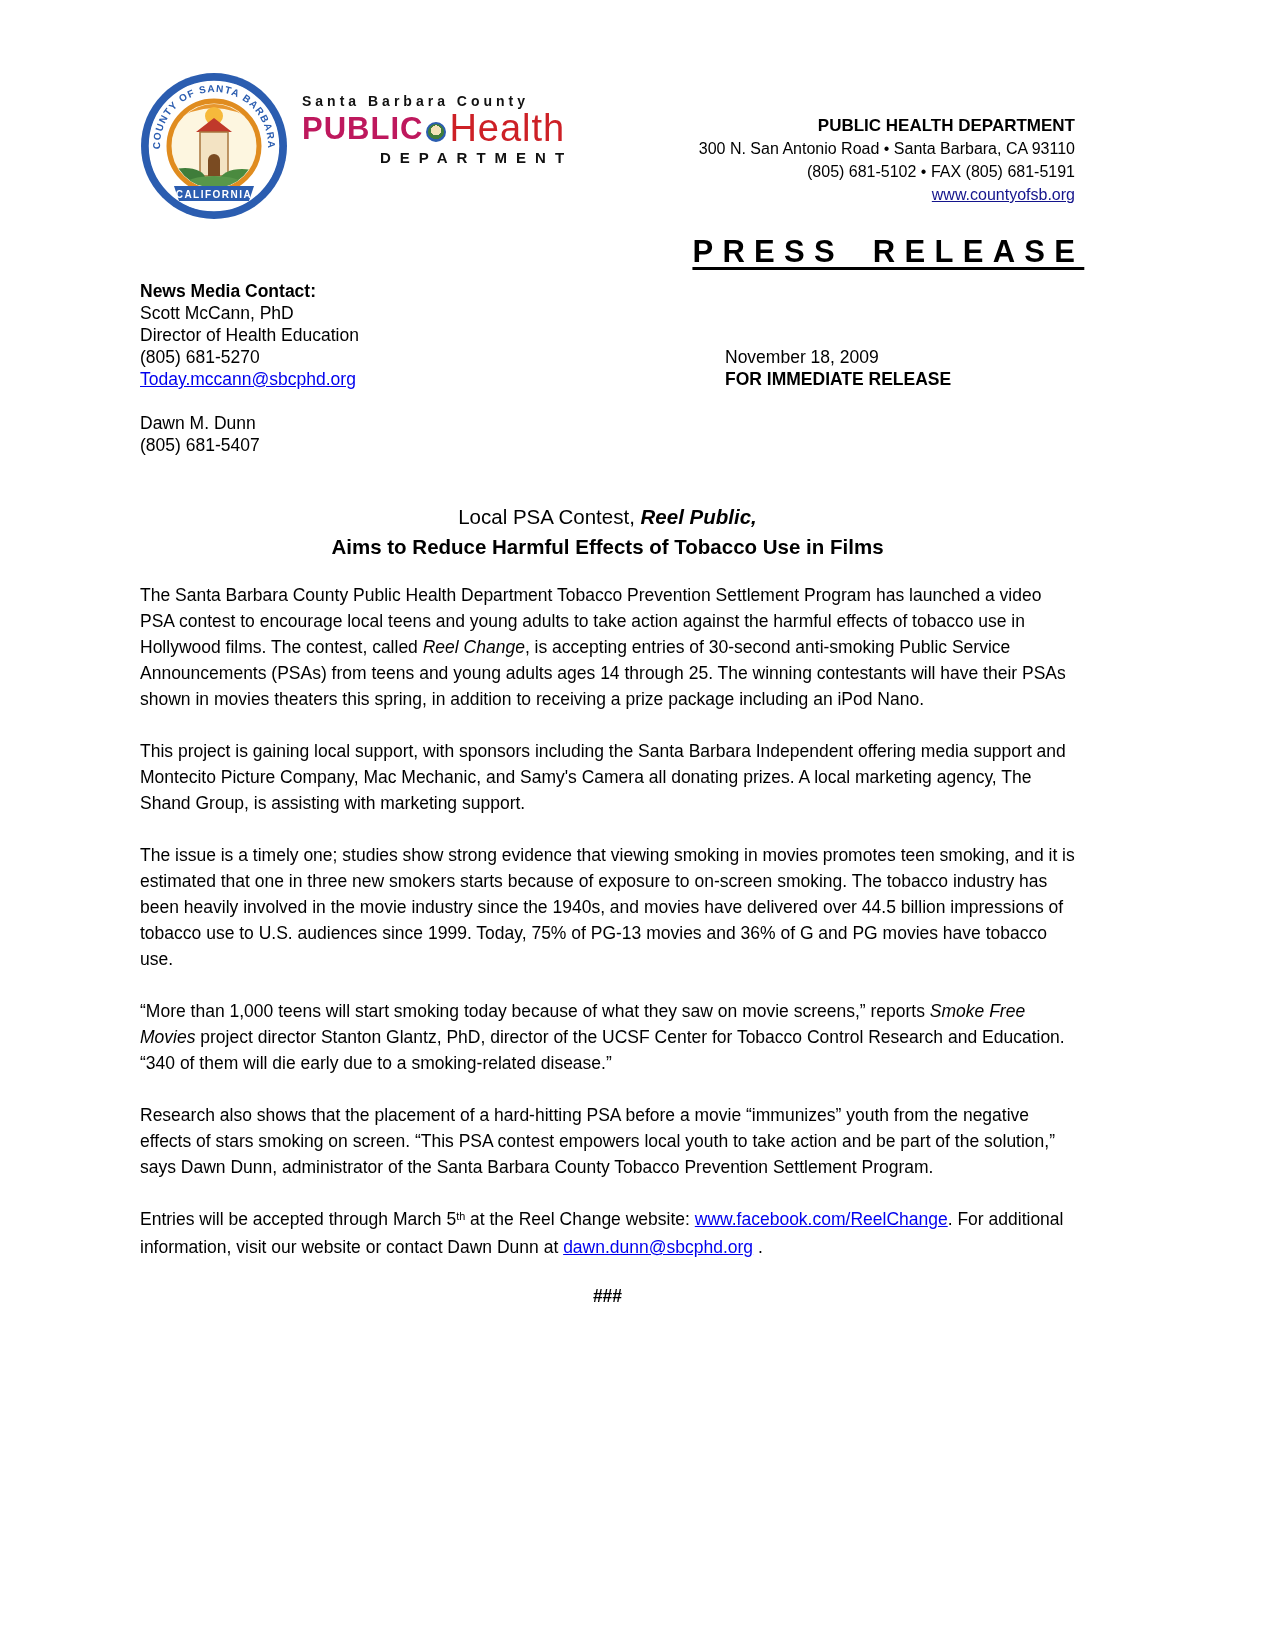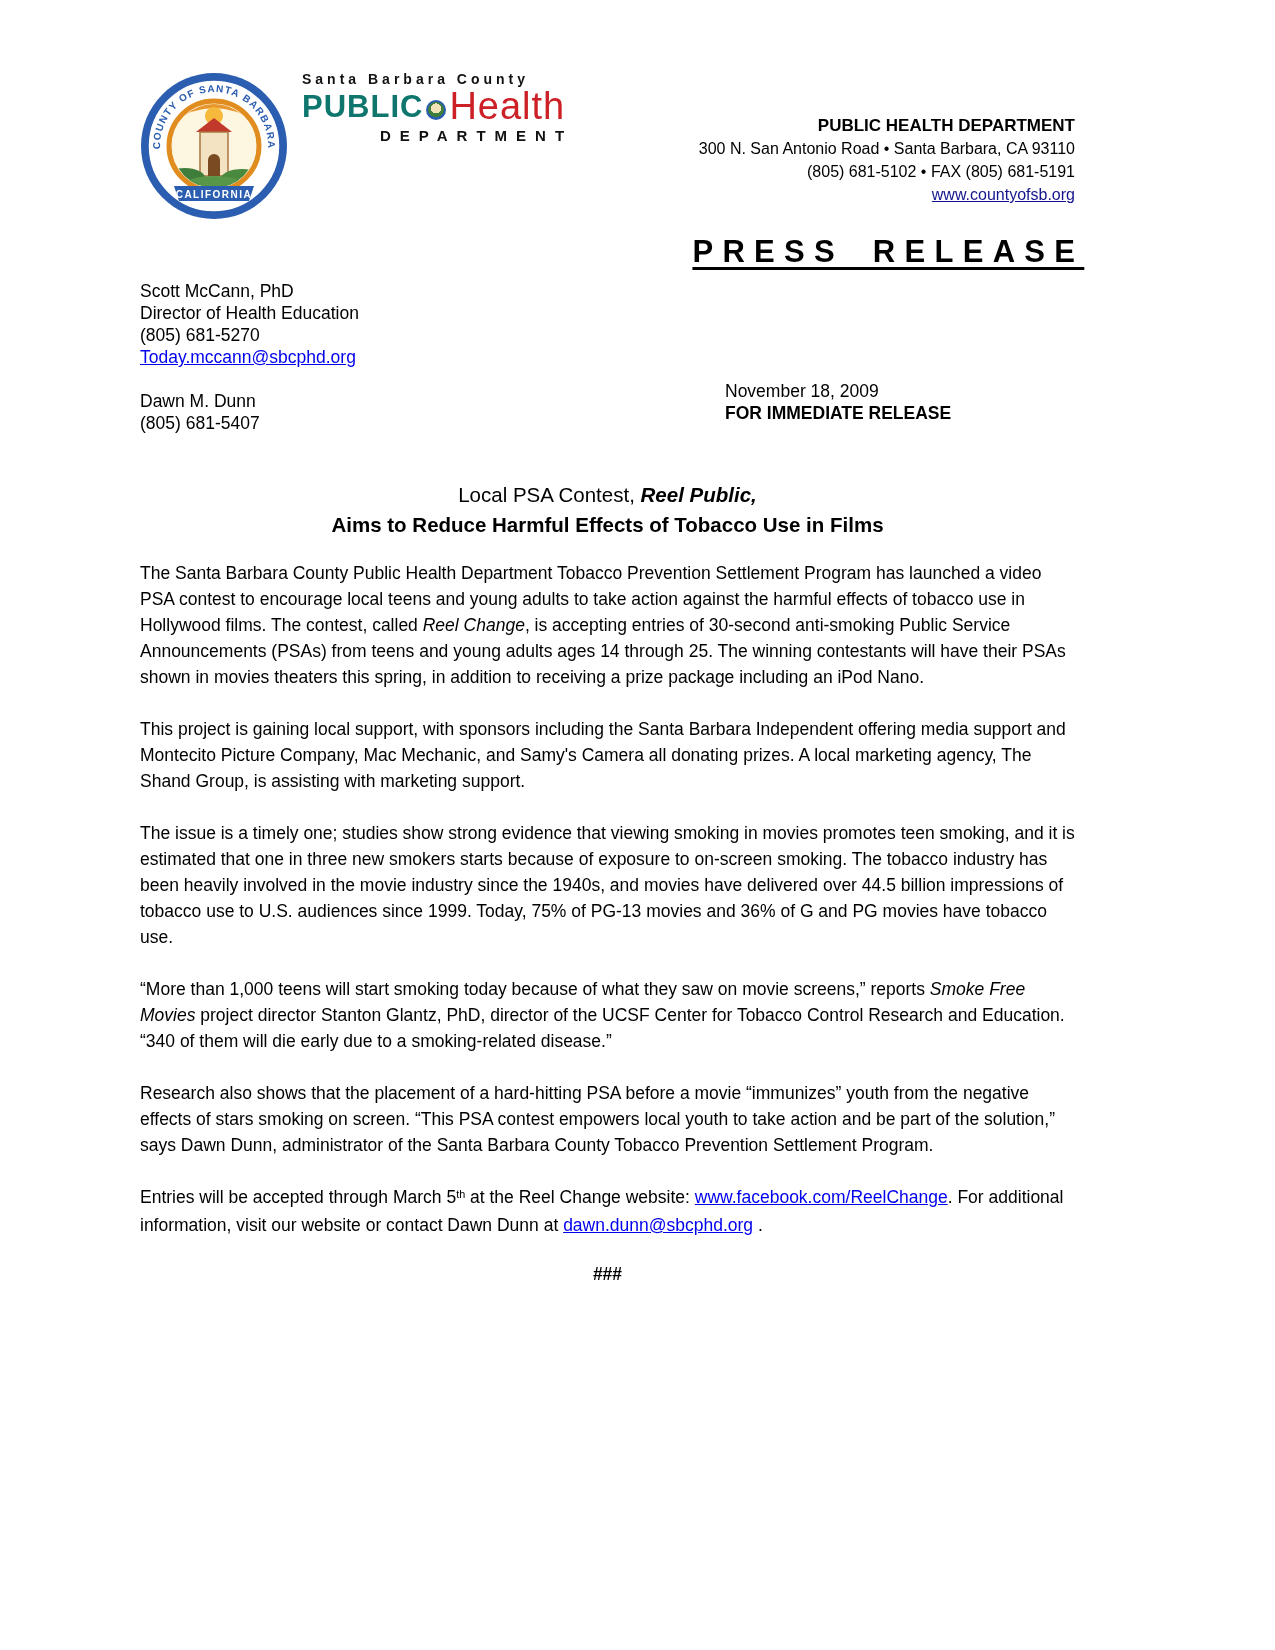--- a/index.html
+++ b/index.html
@@ -11,43 +11,43 @@
     background:#ffffff;
     font-family:"Liberation Sans", sans-serif;
     color:#000;
     padding:72px 200px 0 140px;
     overflow:hidden;
   }
   
   .header-row { display:flex; justify-content:space-between; align-items:flex-start; }
   .logo-group { display:flex; align-items:flex-start; gap:14px; }
   .seal { flex:0 0 auto; }
-  .wordmark { line-height:1; }
+  .wordmark { margin-top:22px; line-height:1; }
   .wm-county { font-size:14px; font-weight:bold; letter-spacing:4px; color:#111; margin-bottom:4px; }
   .wm-main { display:flex; align-items:flex-end; }
-  .wm-public { color:#0f766e; font-size:31px; font-weight:bold; letter-spacing:1px; }
+  .wm-public { color:#be185d; font-size:31px; font-weight:bold; letter-spacing:1px; }
   .wm-mini-seal { display:inline-block; width:20px; height:20px; border-radius:50%;
                   background:radial-gradient(circle at 50% 40%, #f2e2b8 0 40%, #3f7d3a 40% 70%, #2b5db0 70% 100%);
                   border:2px solid #2b5db0; margin:0 3px 2px 3px; }
   .wm-health { color:#cd2026; font-size:38px; font-weight:normal; letter-spacing:1px; line-height:0.85; }
   .wm-dept { font-size:15px; font-weight:bold; letter-spacing:9px; color:#111; margin-top:6px; margin-left:78px; }
   .dept-info { text-align:right; font-size:16px; line-height:23px; margin-top:42px; }
   .dept-title { font-weight:bold; font-size:17px; }
   .press-heading { text-align:right; margin-top:14px; }
   .press-heading span {
     font-size:31px; font-weight:bold; letter-spacing:0.30em; word-spacing:0.35em;
     text-decoration:underline; text-decoration-thickness:2.5px; text-underline-offset:5px;
     margin-right:-0.30em;
     text-align:right;
   }
   
   .contact-row { display:flex; margin-top:10px; font-size:17.5px; line-height:22px; }
   .contact-block { flex:0 0 585px; }
   .contact-gap { height:22px; }
-  .release-block { margin-top:100px; }
+  .release-block { margin-top:66px; }
   .bold { font-weight:bold; }
   .doc-link { color:#0000EE; text-decoration:underline; cursor:pointer; }
   .site-link { color:#14148c; text-decoration:underline; cursor:pointer; }
   
   .doc-title { text-align:center; margin-top:46px; font-size:20.5px; font-weight:bold; line-height:30px; }
   
   .body-text { margin-top:20px; font-size:17.5px; line-height:26px; }
   .body-text p { margin:0 0 26px 0; }
   .run-italic { font-style:italic; }
   .run-bold { font-weight:normal; }
@@ -107,20 +107,21 @@
       <div><a href="#" class="site-link">www.countyofsb.org</a></div>
     </div>
   </div>
 
   <div class="press-heading">
     <span>PRESS RELEASE</span>
   </div>
 
   <div class="contact-row">
     <div class="contact-block">
+      <div class="bold">News Media Contact:</div>
       <div>Scott McCann, PhD</div>
       <div>Director of Health Education</div>
       <div>(805) 681-5270</div>
       <div><a href="#" class="doc-link">Today.mccann@sbcphd.org</a></div>
       <div class="contact-gap"></div>
       <div>Dawn M. Dunn</div>
       <div>(805) 681-5407</div>
     </div>
     <div class="release-block">
       <div>November 18, 2009</div>

